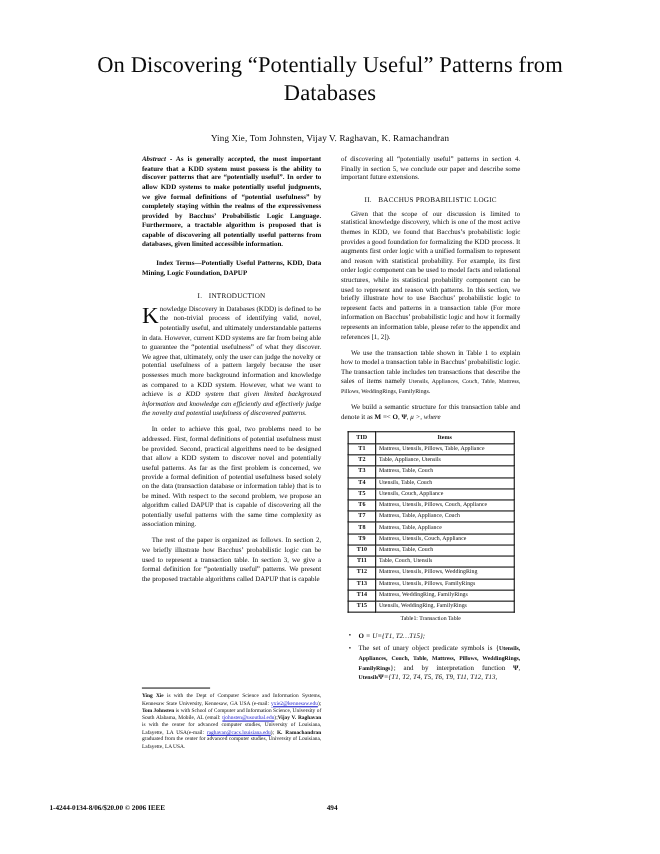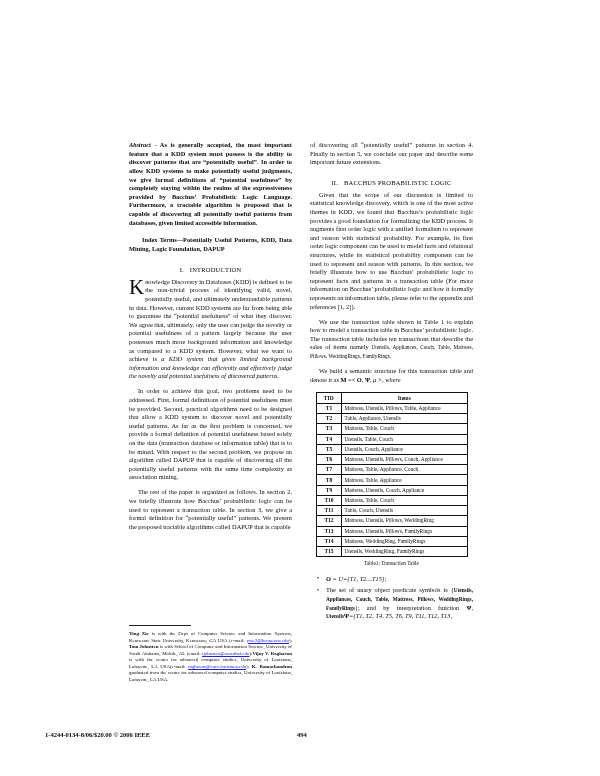--- a/index.html
+++ b/index.html
@@ -198,20 +198,22 @@
     top: 731px;
     font-size: 6.6px;
     font-weight: bold;
   }
 </style>
 </head>
 <body>
 
 <div class="page">
 
+  <h1 class="title">On Discovering “Potentially Useful” Patterns from Databases</h1>
+  <div class="authors">Ying Xie, Tom Johnsten, Vijay V. Raghavan, K. Ramachandran</div>
 
   <div class="columns">
 
     <div class="col">
 
       <div class="abstract"><span class="lead">Abstract -</span> <span>As is generally accepted, the most important feature that a KDD system must possess is the ability to discover patterns that are “potentially useful”. In order to allow KDD systems to make potentially useful judgments, we give formal definitions of “potential usefulness” by completely staying within the realms of the expressiveness provided by Bacchus’ Probabilistic Logic Language. Furthermore, a tractable algorithm is proposed that is capable of discovering all potentially useful patterns from databases, given limited accessible information.</span></div>
 
       <div class="idx">Index Terms—Potentially Useful Patterns, KDD, Data Mining, Logic Foundation, DAPUP</div>
 
       <div class="sec-head"><span class="num">I.</span><span>INTRODUCTION</span></div>

